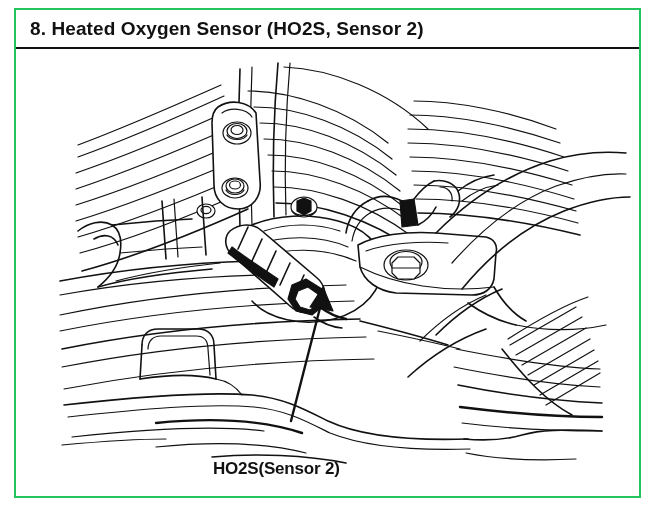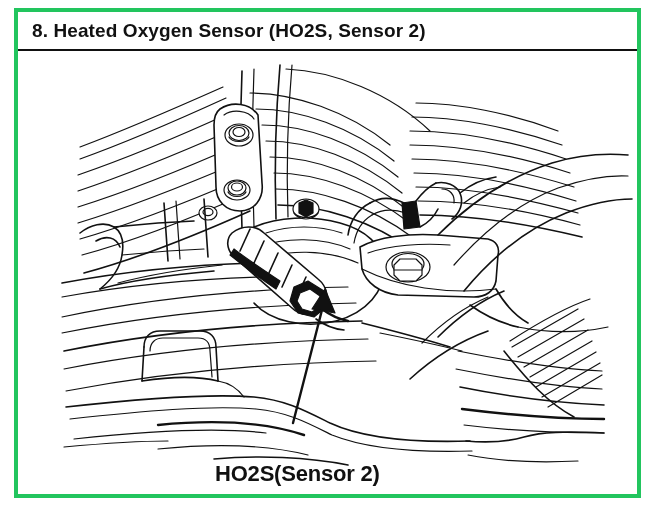--- a/index.html
+++ b/index.html
@@ -24,21 +24,21 @@
     height: 523px;
     background: #ffffff;
   }
   
   #figure-frame {
     position: absolute;
     left: 14px;
     top: 8px;
     width: 627px;
     height: 490px;
-    border: 4px solid #22c55e;
+    border: 2px solid #22c55e;
     box-sizing: border-box;
     background: #ffffff;
   }
   
   #title-bar {
     position: absolute;
     left: 0;
     top: 0;
     right: 0;
     height: 39px;
@@ -68,21 +68,21 @@
     position: absolute;
     left: 0;
     top: 0;
     display: block;
   }
   
   #callout-label {
     position: absolute;
     left: 197px;
     top: 410px;
-    font-size: 22px;
+    font-size: 17px;
     font-weight: bold;
     color: #111111;
     white-space: nowrap;
     letter-spacing: -0.2px;
   }
 </style>
 </head>
 <body>
 
 <div id="page">

